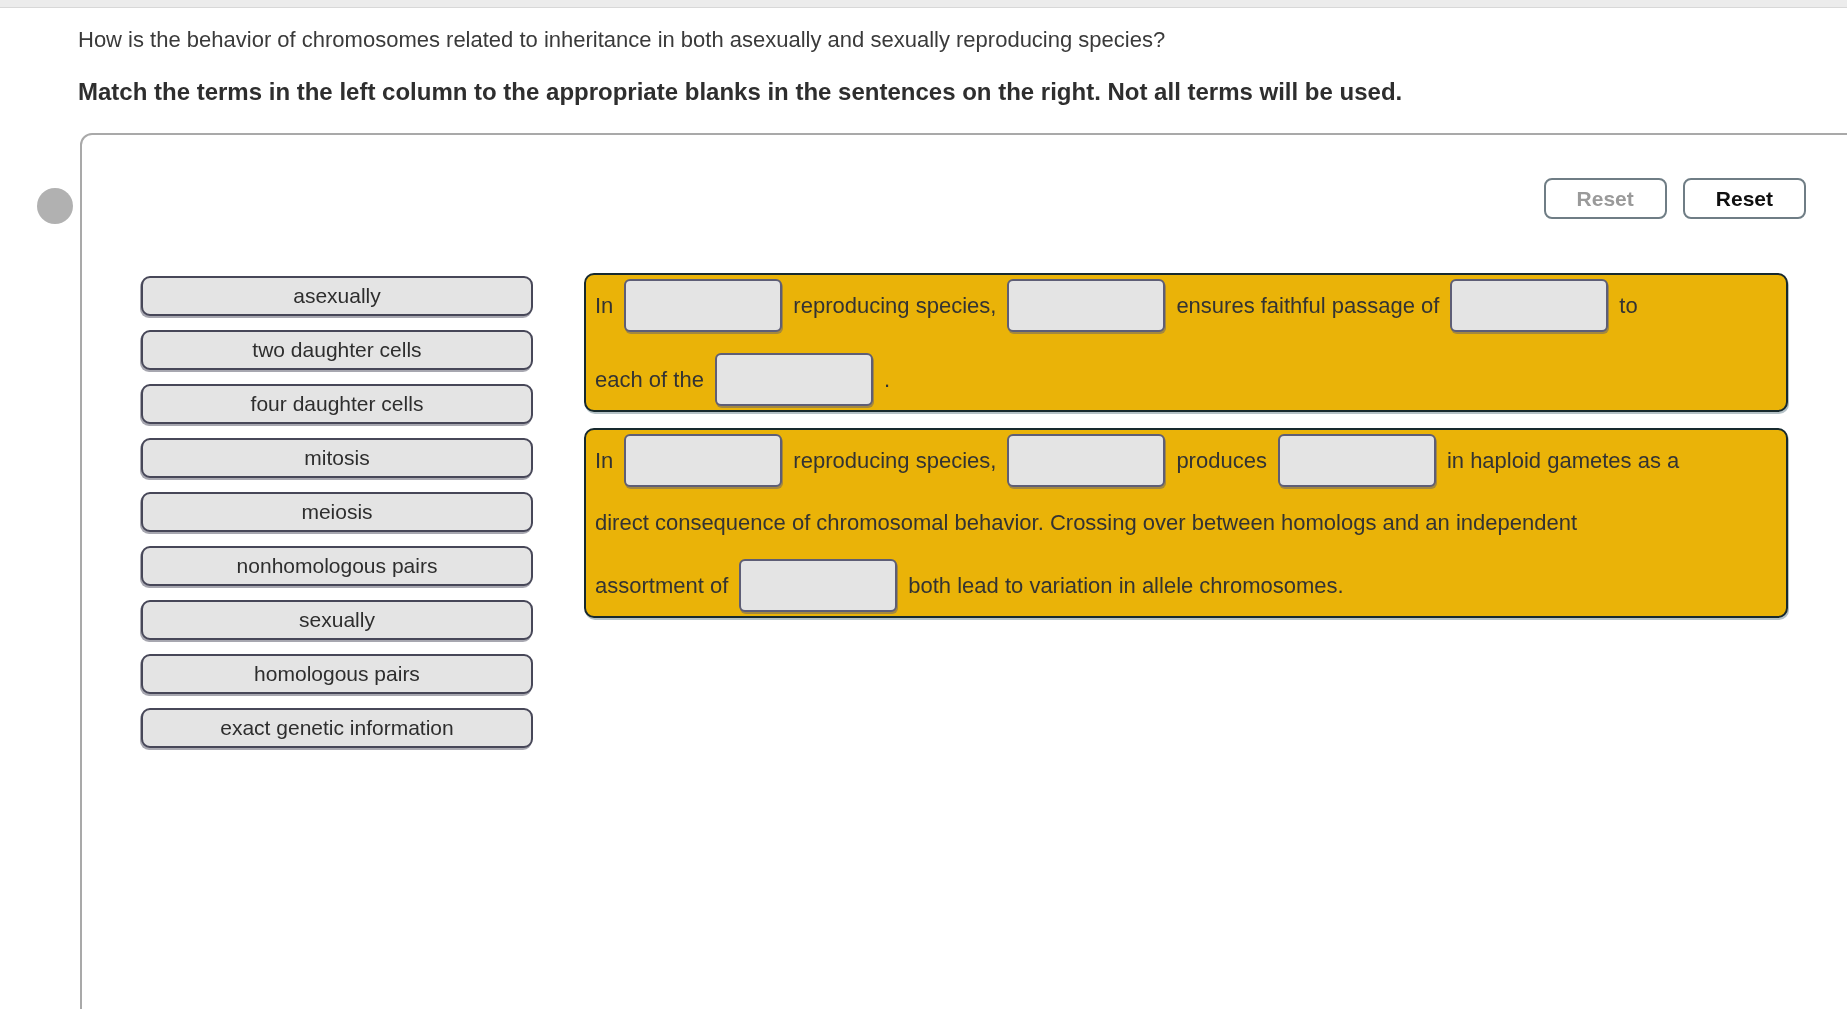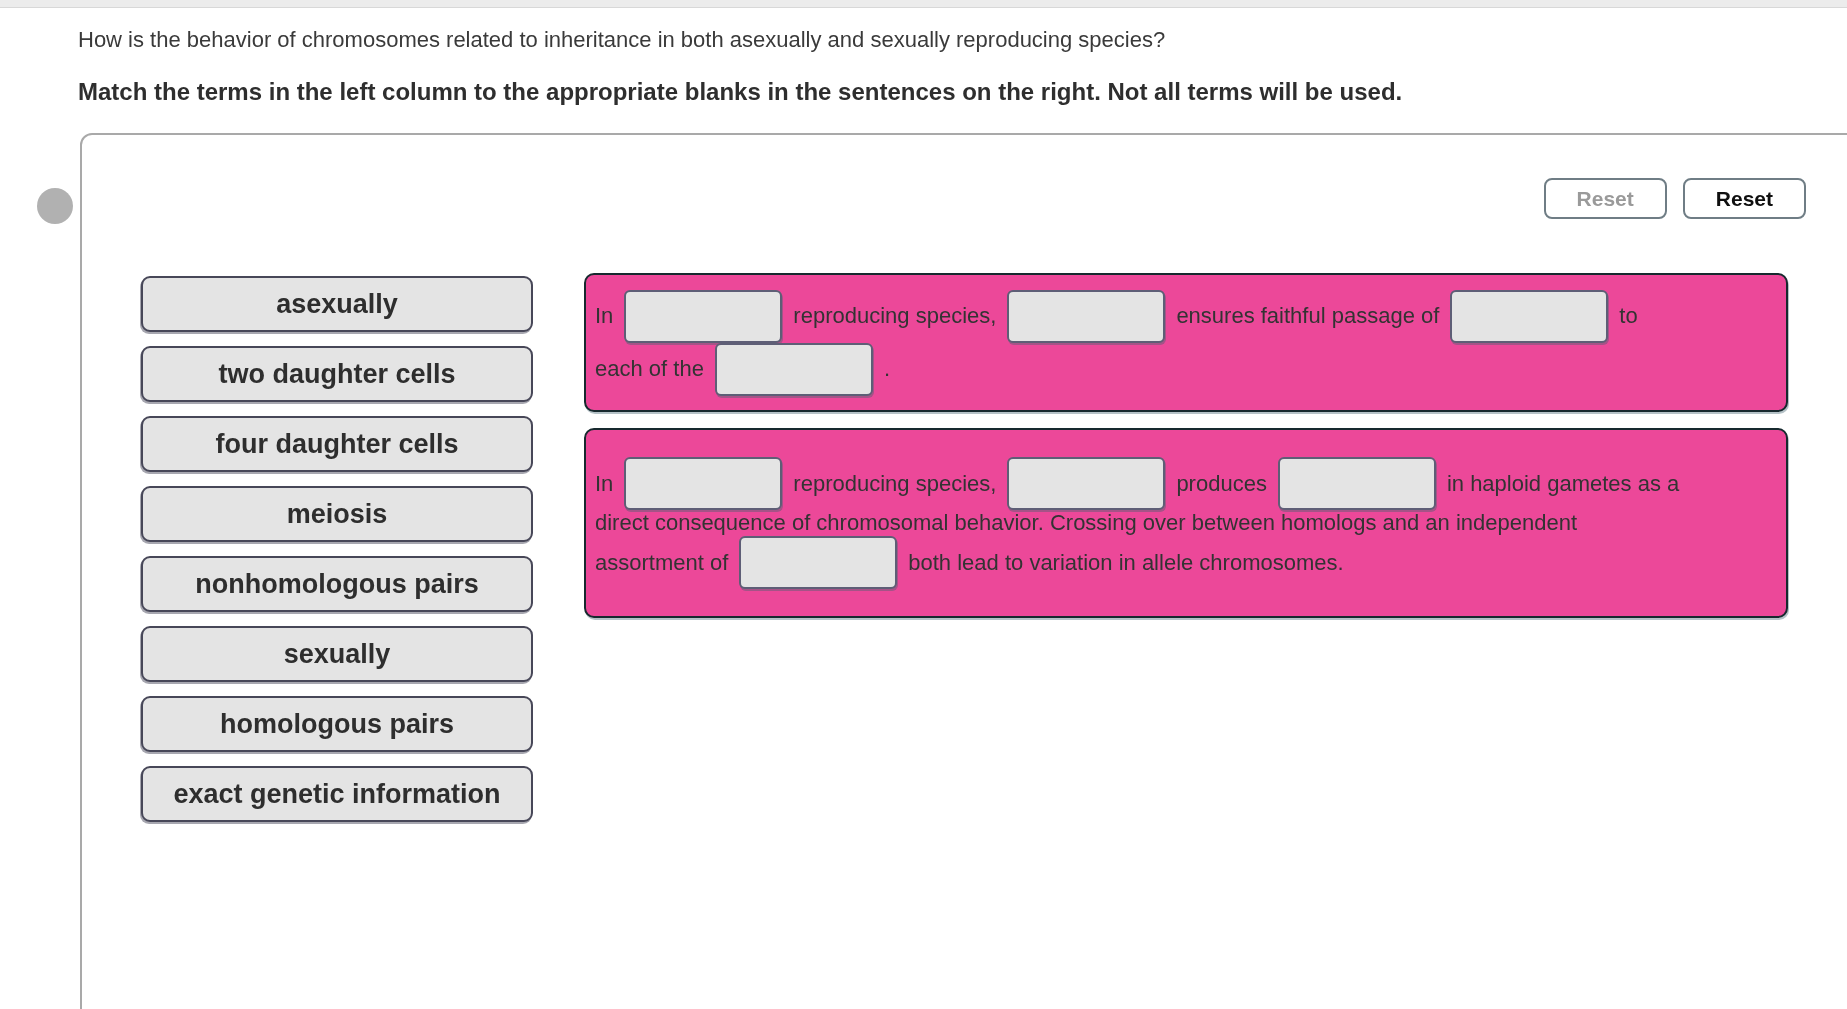--- a/index.html
+++ b/index.html
@@ -21,30 +21,30 @@
 
   .toolbar { position: absolute; top: 178px; right: 41px; display: flex; gap: 16px; }
   .btn { font-family: "Liberation Sans", sans-serif; font-size: 21px; font-weight: bold;
     background: #ffffff; border: 2px solid #6f7d85; border-radius: 8px;
     height: 41px; padding: 0 31px; cursor: pointer; }
   .btn.reset { color: #9a9a9a; }
   .btn.help  { color: #0f0f0f; }
 
   .terms-col { position: absolute; left: 141px; top: 276px; width: 392px;
     display: flex; flex-direction: column; gap: 14px; }
-  .chip { height: 56px; background: #e4e4e4; border: 2px solid #474758; border-radius: 9px;
+  .chip { height: 40px; background: #e4e4e4; border: 2px solid #474758; border-radius: 9px;
     display: flex; align-items: center; justify-content: center;
-    font-size: 27px; font-weight: bold; color: #2e2e2e; cursor: grab;
+    font-size: 21px; font-weight: normal; color: #2e2e2e; cursor: grab;
     box-shadow: -1px 2px 0 rgba(60,60,80,0.45); }
 
   .sentences-col { position: absolute; left: 584px; top: 273px; width: 1204px;
     display: flex; flex-direction: column; gap: 16px; }
-  .sentence-box { background: #ec4899; border: 2px solid #17292e; border-radius: 10px;
+  .sentence-box { background: #eab308; border: 2px solid #17292e; border-radius: 10px;
     box-shadow: 1px 2px 0 rgba(90,120,130,0.45);
-    display: flex; flex-direction: column; justify-content: center;
+    display: flex; flex-direction: column; justify-content: space-between;
     padding: 4px 9px; }
   .sentence-box.box1 { height: 139px; }
   .sentence-box.box2 { height: 190px; }
   .srow { display: flex; align-items: center; gap: 11px; }
   .stext { font-size: 22px; color: #333333; white-space: nowrap; }
   .blank { flex: none; width: 158px; height: 53px; background: #e4e4e4;
     border: 2px solid #5e5e76; border-radius: 6px; cursor: pointer;
     box-shadow: 1px 2px 0 rgba(94,94,118,0.5); }
 </style>
 </head>
@@ -63,20 +63,21 @@
 
   <div class="toolbar">
     <button class="btn reset">Reset</button>
     <button class="btn help">Reset</button>
   </div>
 
   <div class="terms-col">
     <div class="chip">asexually</div>
     <div class="chip">two daughter cells</div>
     <div class="chip">four daughter cells</div>
+    <div class="chip">mitosis</div>
     <div class="chip">meiosis</div>
     <div class="chip">nonhomologous pairs</div>
     <div class="chip">sexually</div>
     <div class="chip">homologous pairs</div>
     <div class="chip">exact genetic information</div>
   </div>
 
   <div class="sentences-col">
 
     <div class="sentence-box box1">

